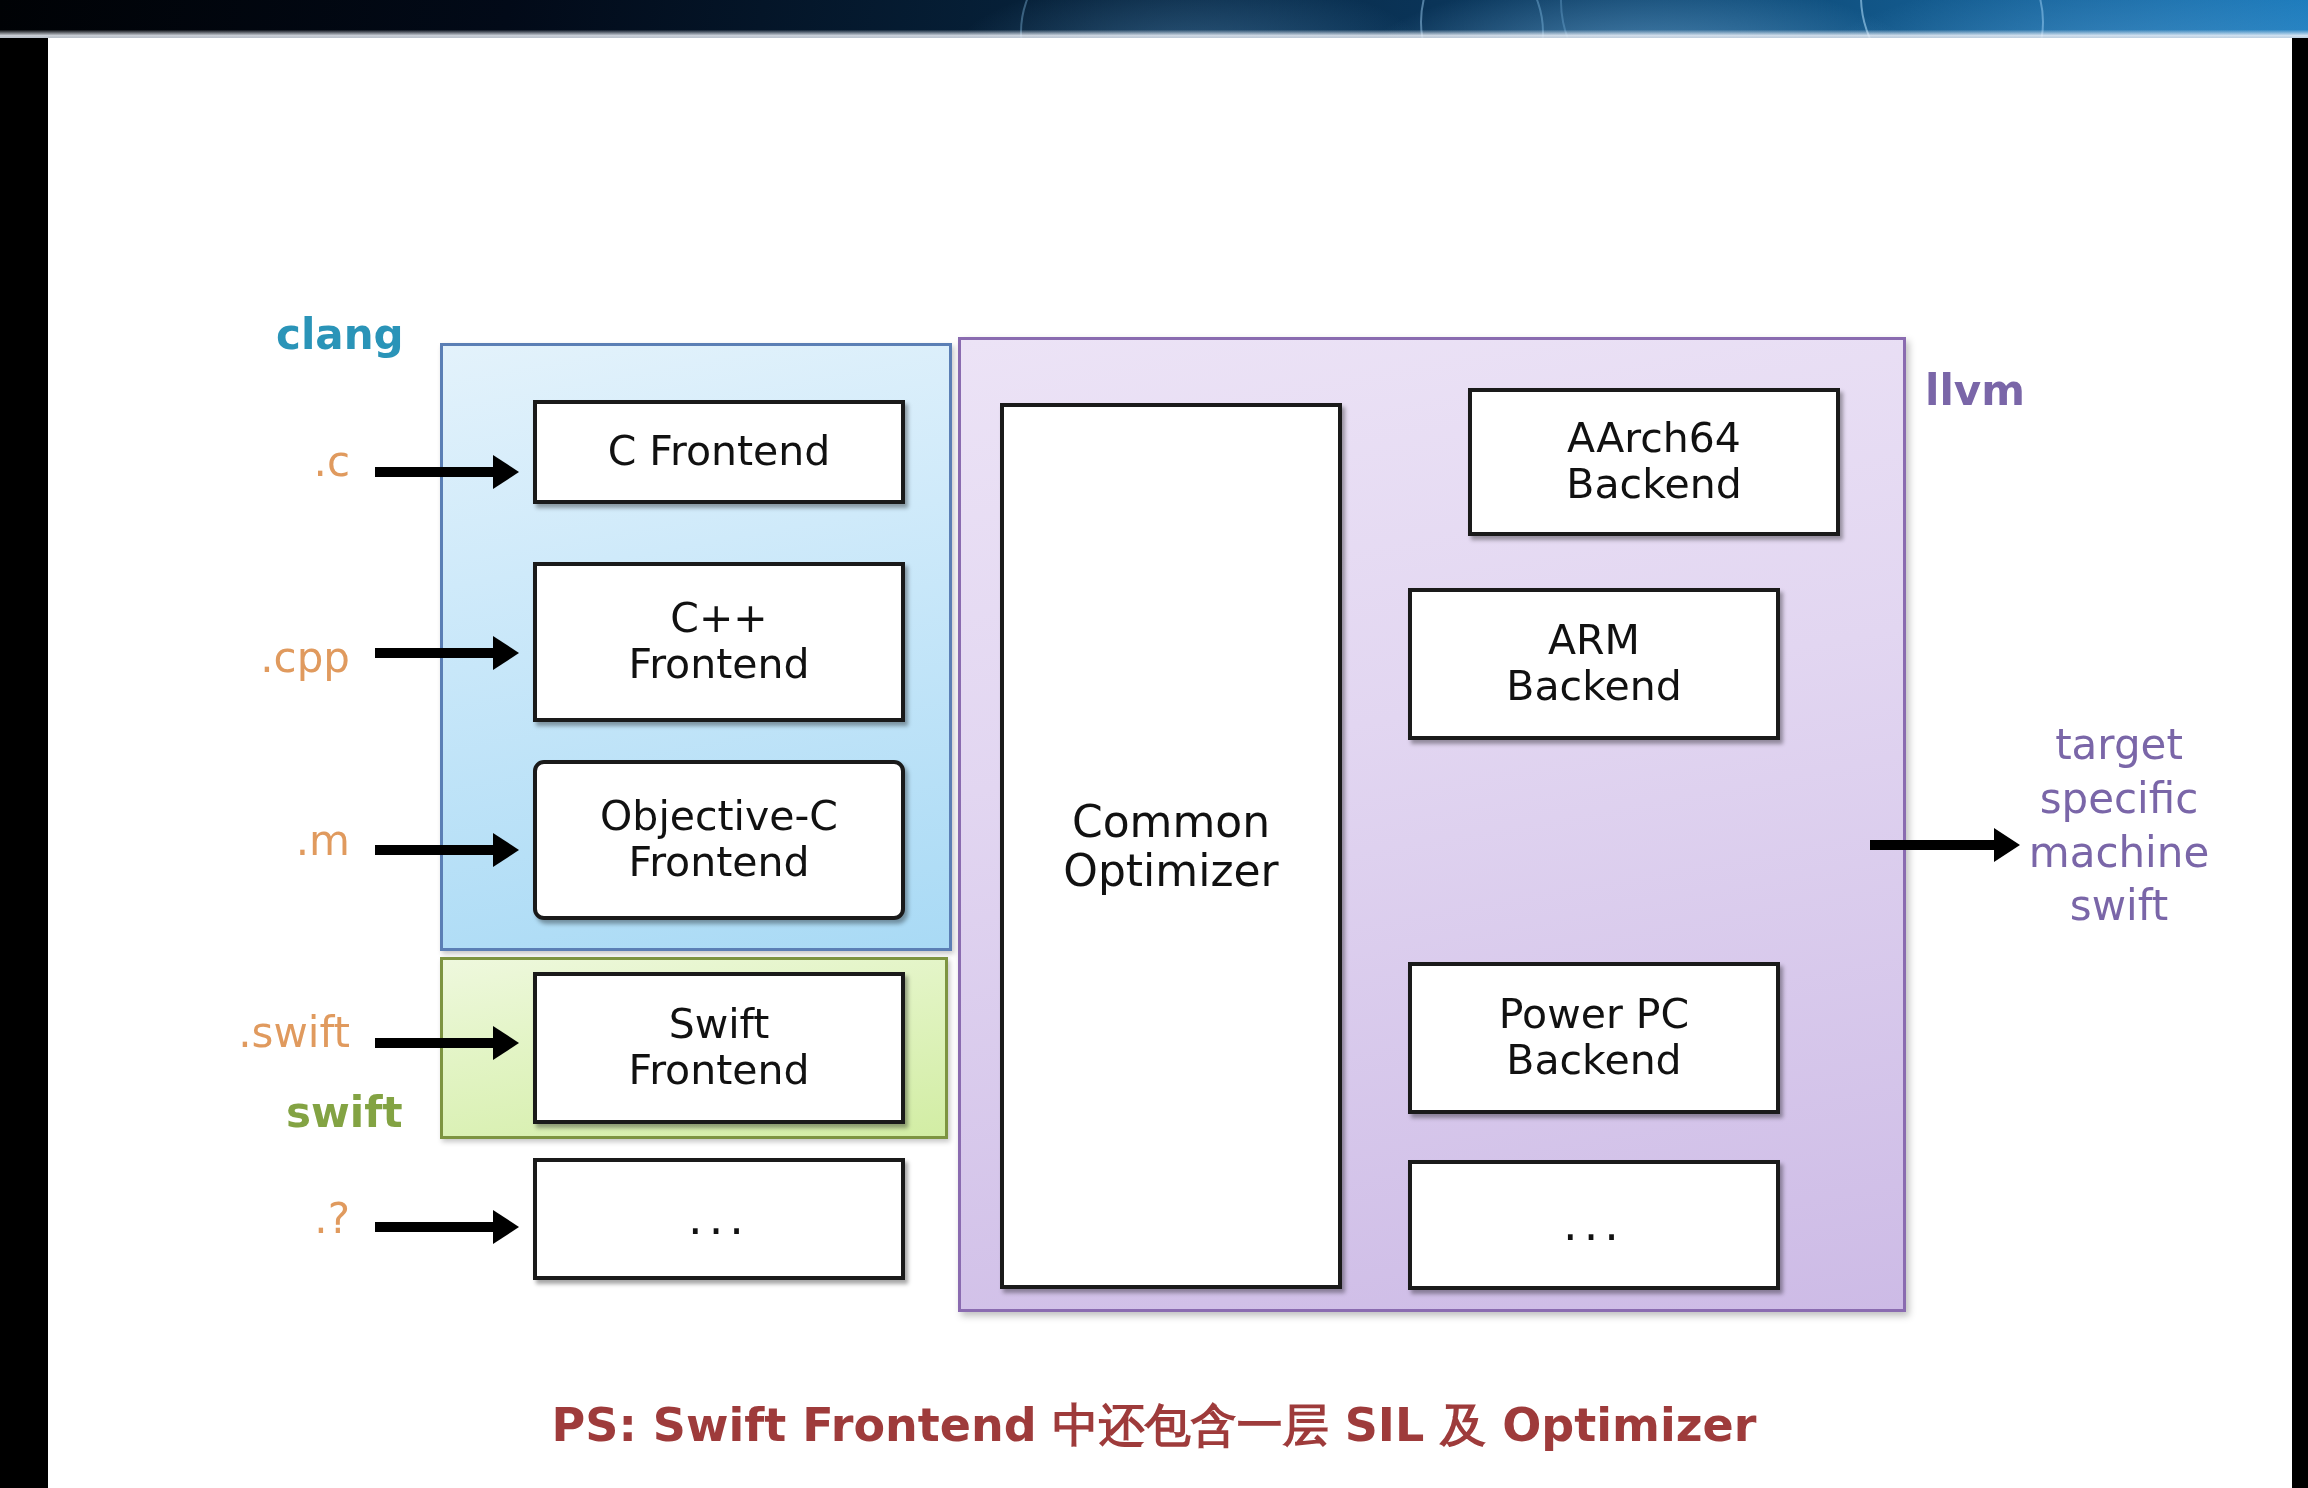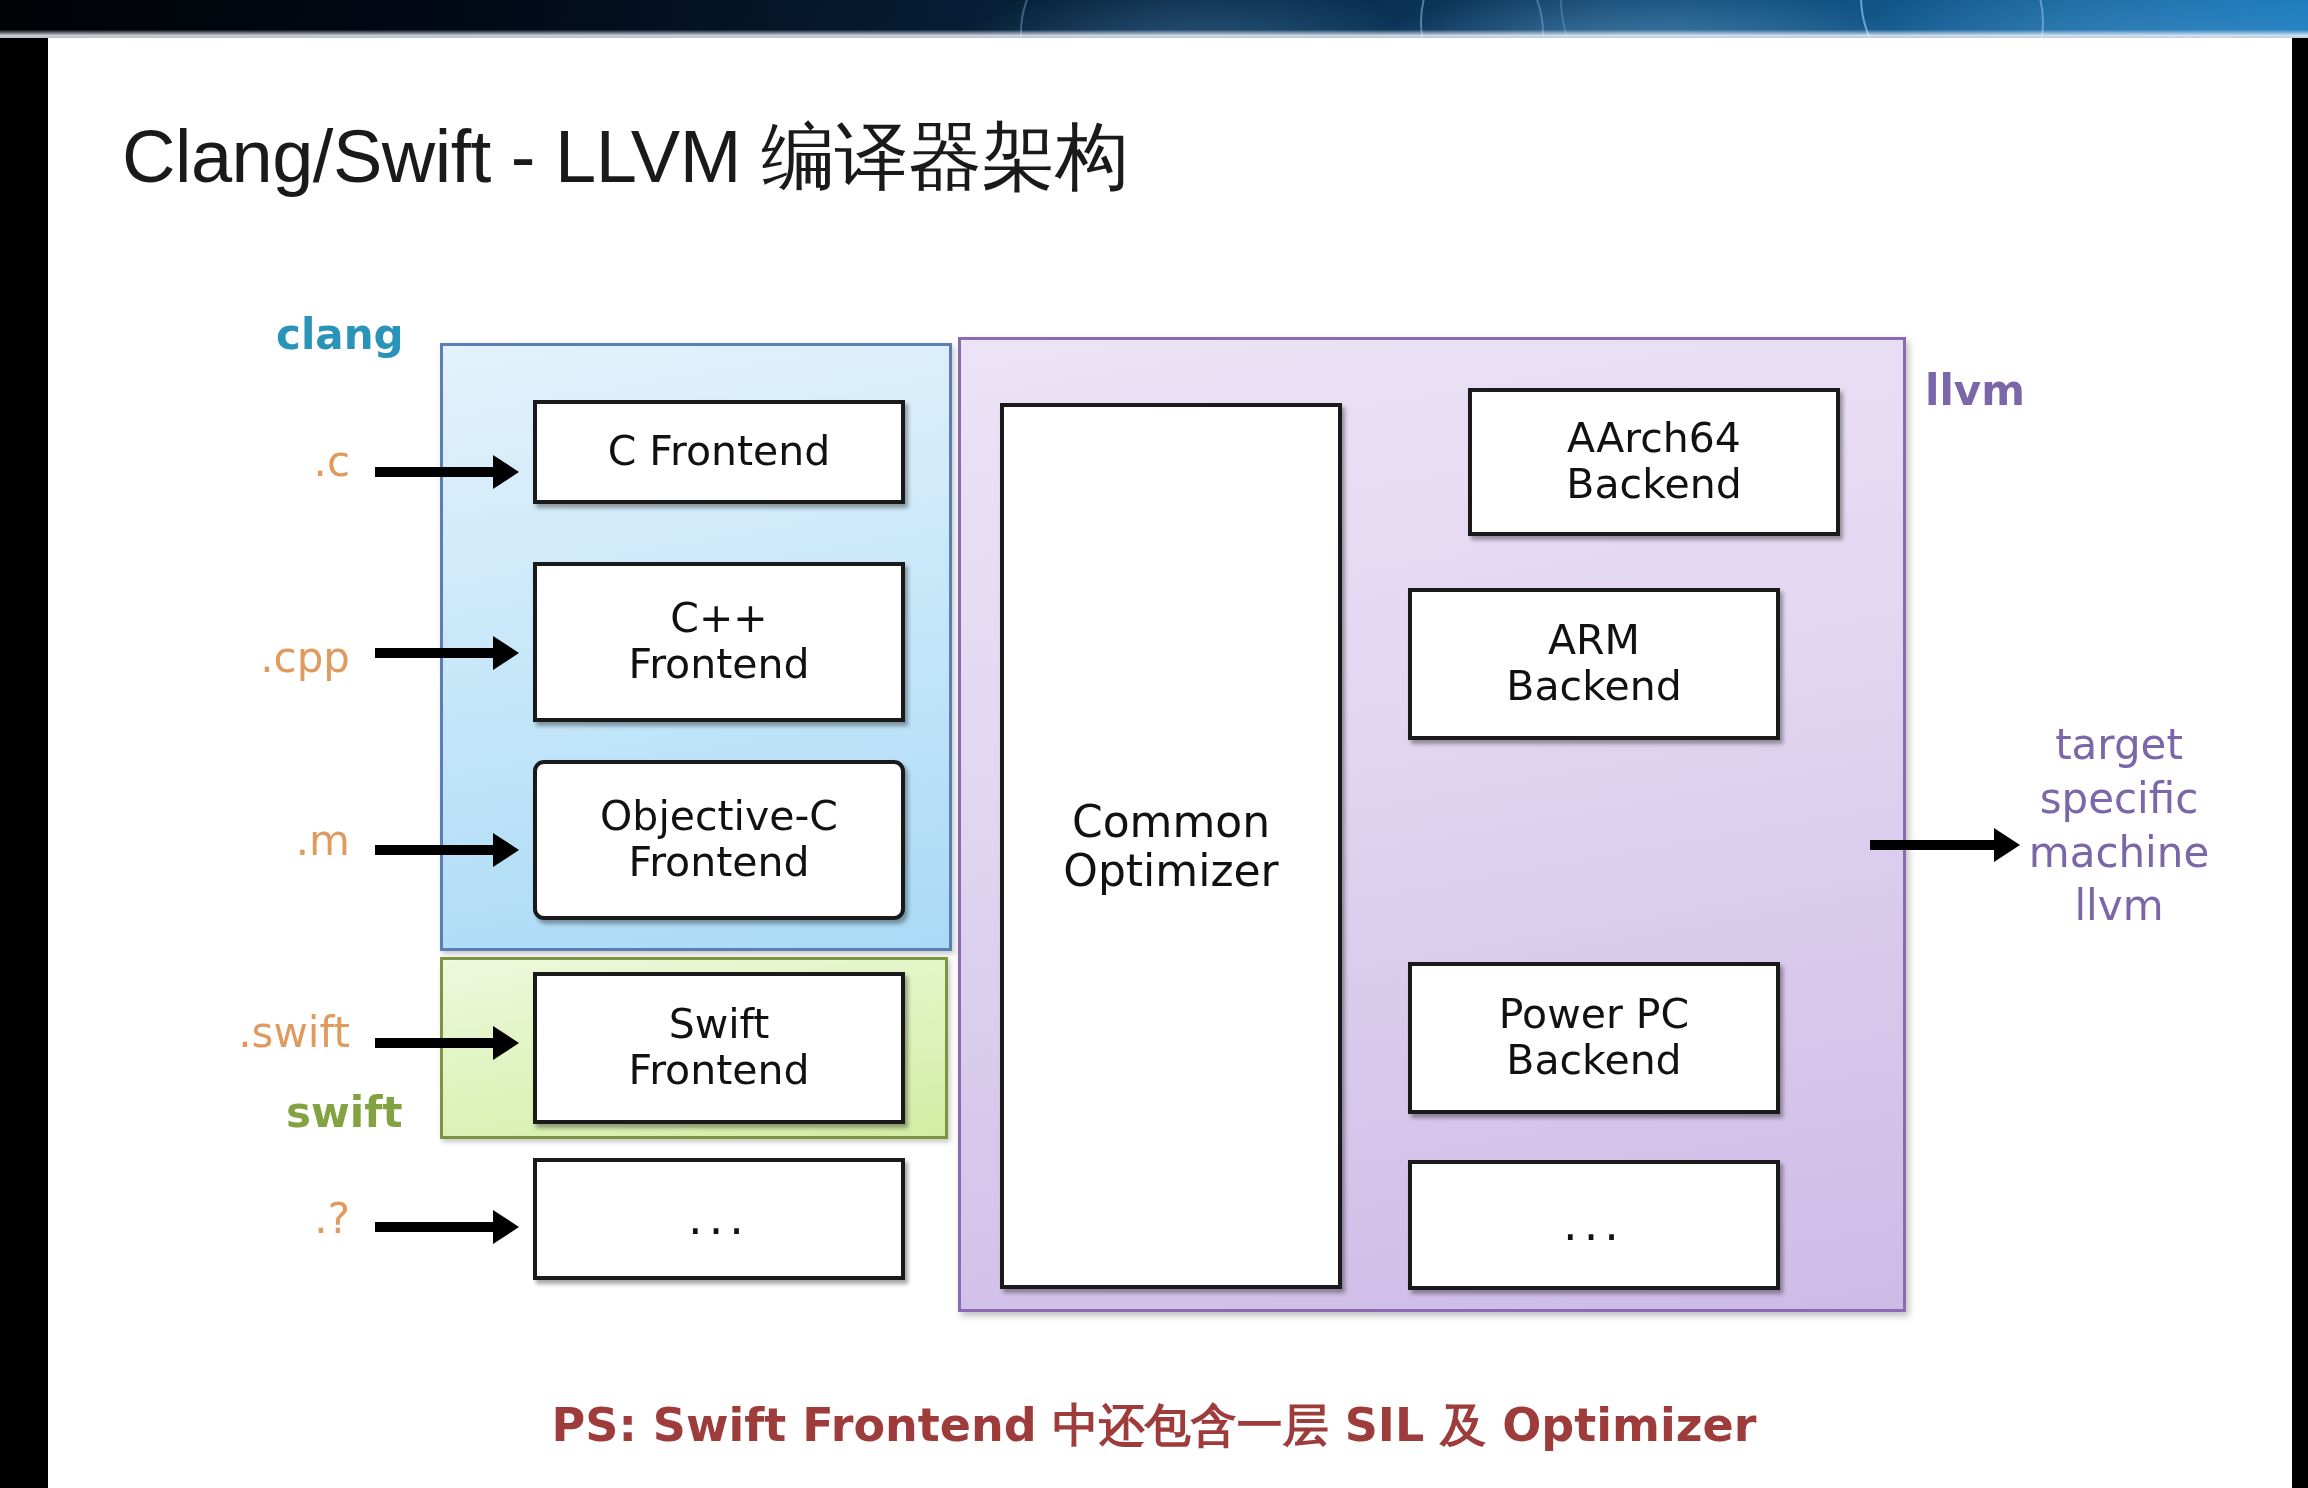--- a/index.html
+++ b/index.html
@@ -230,21 +230,20 @@
   <div class="header-band">
     <div class="header-arc arc-1"></div>
     <div class="header-arc arc-2"></div>
     <div class="header-arc arc-3"></div>
     <div class="header-arc arc-4"></div>
     <div class="header-sheen"></div>
   </div>
 
   <div class="canvas"></div>
 
-  <div class="slide-title">Clang/Swift - LLVM 编译器架构</div>
 
   <div class="group-box clang-group"></div>
   <div class="group-box swift-group"></div>
   <div class="group-box llvm-group"></div>
 
   <div class="grp-label lbl-clang">clang</div>
   <div class="grp-label lbl-swift">swift</div>
   <div class="grp-label lbl-llvm">llvm</div>
 
   <div class="ext-label ext-c">.c</div>
@@ -276,17 +275,17 @@
   <div class="node n-arm">ARM
 Backend</div>
   <div class="node n-ppc">Power PC
 Backend</div>
   <div class="node n-dots2 ellipsis">...</div>
 
   <div class="arrow a-out"></div>
   <div class="out-label">target
 specific
 machine
-llvm</div>
+swift</div>
 
   <div class="footer-note">PS: Swift Frontend 中还包含一层 SIL 及 Optimizer</div>
 
 </div>
 
 </body></html>

